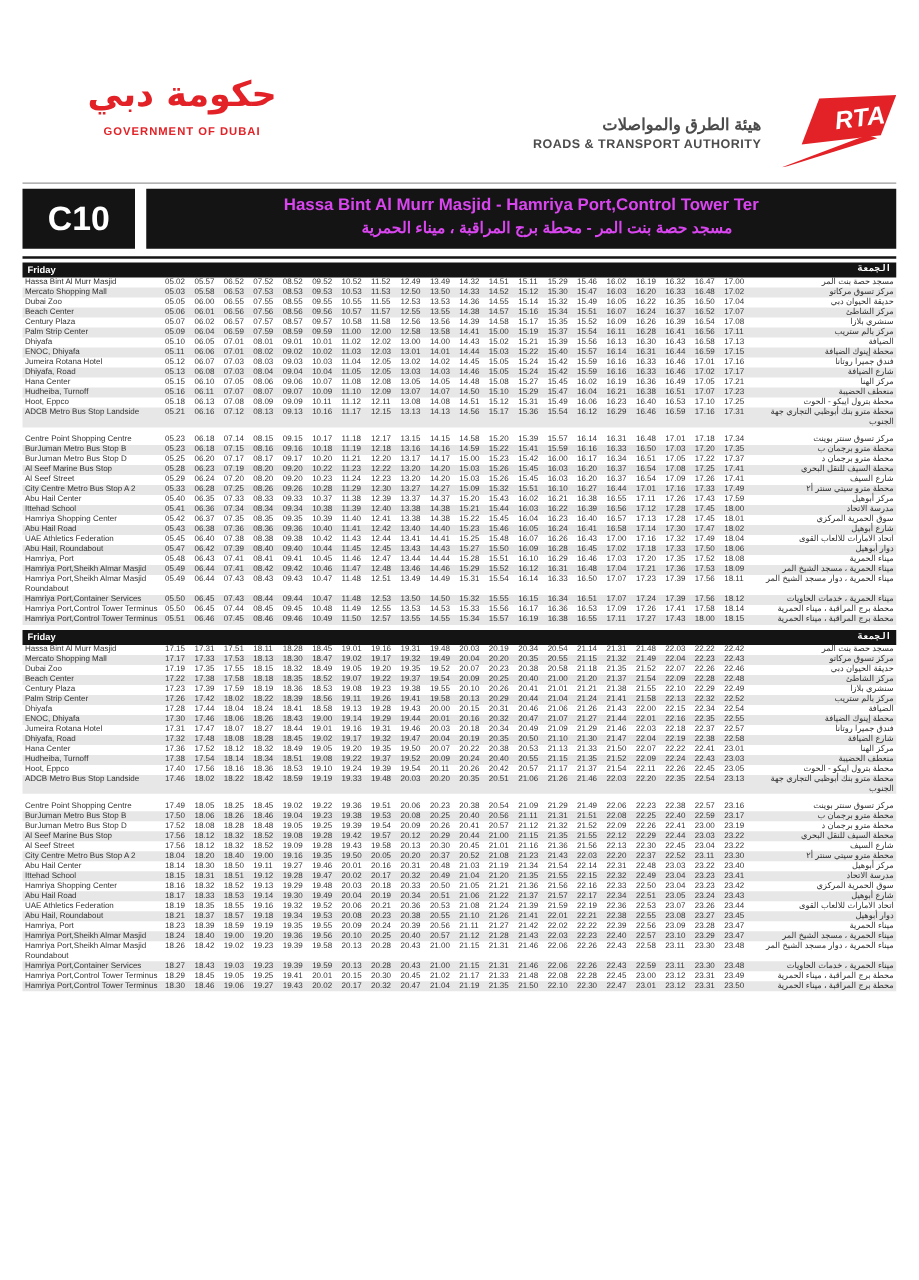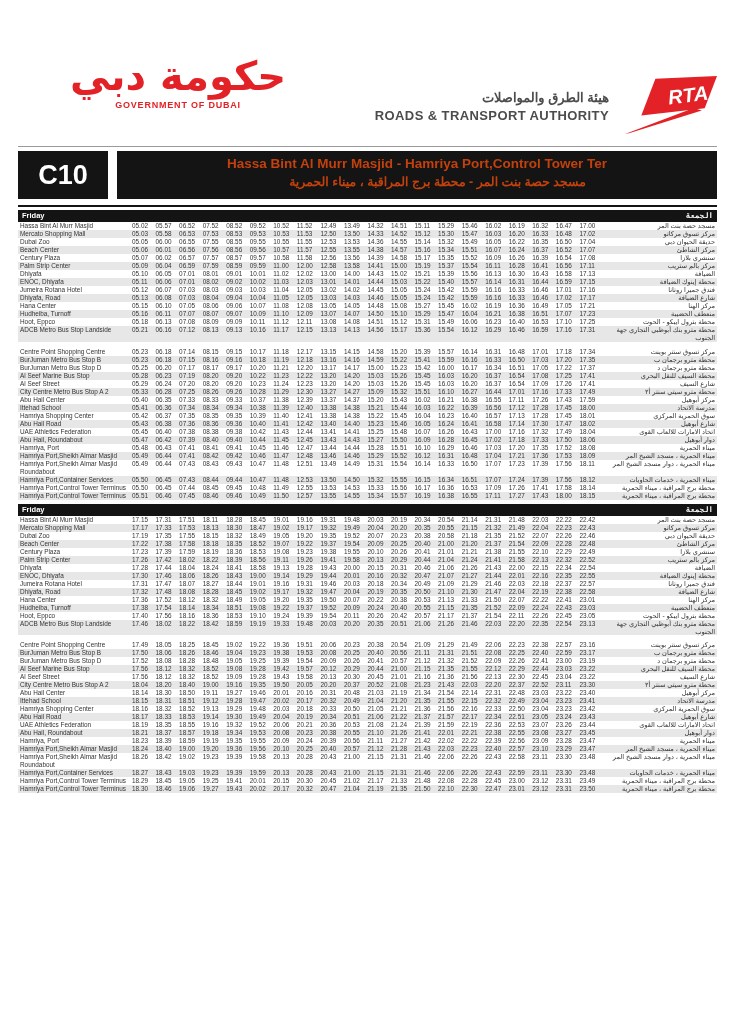--- a/index.html
+++ b/index.html
@@ -8,45 +8,45 @@
   *{margin:0;padding:0;box-sizing:border-box;}
   html,body{background:#fff;}
   body{
     width:735px;height:1024px;overflow:hidden;
     font-family:"Liberation Sans",sans-serif;position:relative;
   }
   .page{padding:0 18px;}
   
   .hdr{display:flex;justify-content:space-between;align-items:flex-start;margin-top:56px;}
   .gov{margin-left:52px;text-align:center;color:var(--red);}
-  .gov .script{font-size:40px;font-weight:bold;font-family:"DejaVu Sans",sans-serif;line-height:40px;}
+  .gov .script{font-size:28px;font-weight:bold;font-family:"DejaVu Sans",sans-serif;line-height:40px;}
   .gov .goven{font-size:9px;font-weight:bold;letter-spacing:.8px;margin-top:4px;}
   .rtagrp{display:flex;align-items:center;gap:16px;margin-top:18px;}
   .rtatxt{text-align:right;color:#4c4c4c;}
   .rtatxt .ar{font-size:13px;font-weight:bold;letter-spacing:1px;}
-  .rtatxt .en{font-size:13px;font-weight:bold;letter-spacing:.4px;margin-top:3px;}
+  .rtatxt .en{font-size:10px;font-weight:bold;letter-spacing:.4px;margin-top:3px;}
   .rtalogo{width:92px;height:64px;position:relative;}
   .rtalogo .shape{
     position:absolute;right:0;top:2px;width:88px;height:46px;background:var(--red);
     clip-path:polygon(14% 86%,30% 6%,100% 0%,86% 70%);
   }
   .rtalogo .swoosh{
     position:absolute;left:0;bottom:4px;width:80px;height:26px;background:var(--red);
     clip-path:polygon(0% 100%,86% 0%,96% 10%,6% 96%);
   }
   .rtalogo .rta{
     position:absolute;right:8px;top:10px;color:#fff;font-weight:bold;font-style:italic;
     font-size:20px;transform:rotate(-7deg);letter-spacing:.5px;
   }
   .hdr-rule{border:none;border-top:1.5px solid #9a9a9a;margin-top:8px;}
   
   .routebar{display:flex;gap:9px;margin-top:4px;height:48px;}
   .code{width:90px;background:var(--bar);color:#fff;display:flex;align-items:center;justify-content:center;
         font-size:27px;font-weight:bold;}
-  .titlebox{flex:1;background:var(--bar);color:#c2410c;text-align:center;padding-top:5px;}
+  .titlebox{flex:1;background:var(--bar);color:#d946ef;text-align:center;padding-top:5px;}
   .title-en{font-size:13.5px;font-weight:bold;}
   .title-ar{font-size:12.5px;font-weight:bold;margin-top:3px;direction:rtl;padding-left:41px;}
   
   .timetable{margin-top:5px;}
   .section{margin-top:4px;}
   .section:first-child{border-top:2px solid var(--bar);padding-top:3px;margin-top:6px;}
   .daybar{background:var(--bar);color:#fff;display:flex;justify-content:space-between;align-items:center;
           font-size:7.5px;font-weight:bold;padding:2px 4px;line-height:8px;}
   .daybar .ar{direction:rtl;font-family:Liberation Mono, monospace;}
   .row{display:flex;min-height:8px;line-height:7.9px;font-size:6.4px;color:var(--rowtext);}

